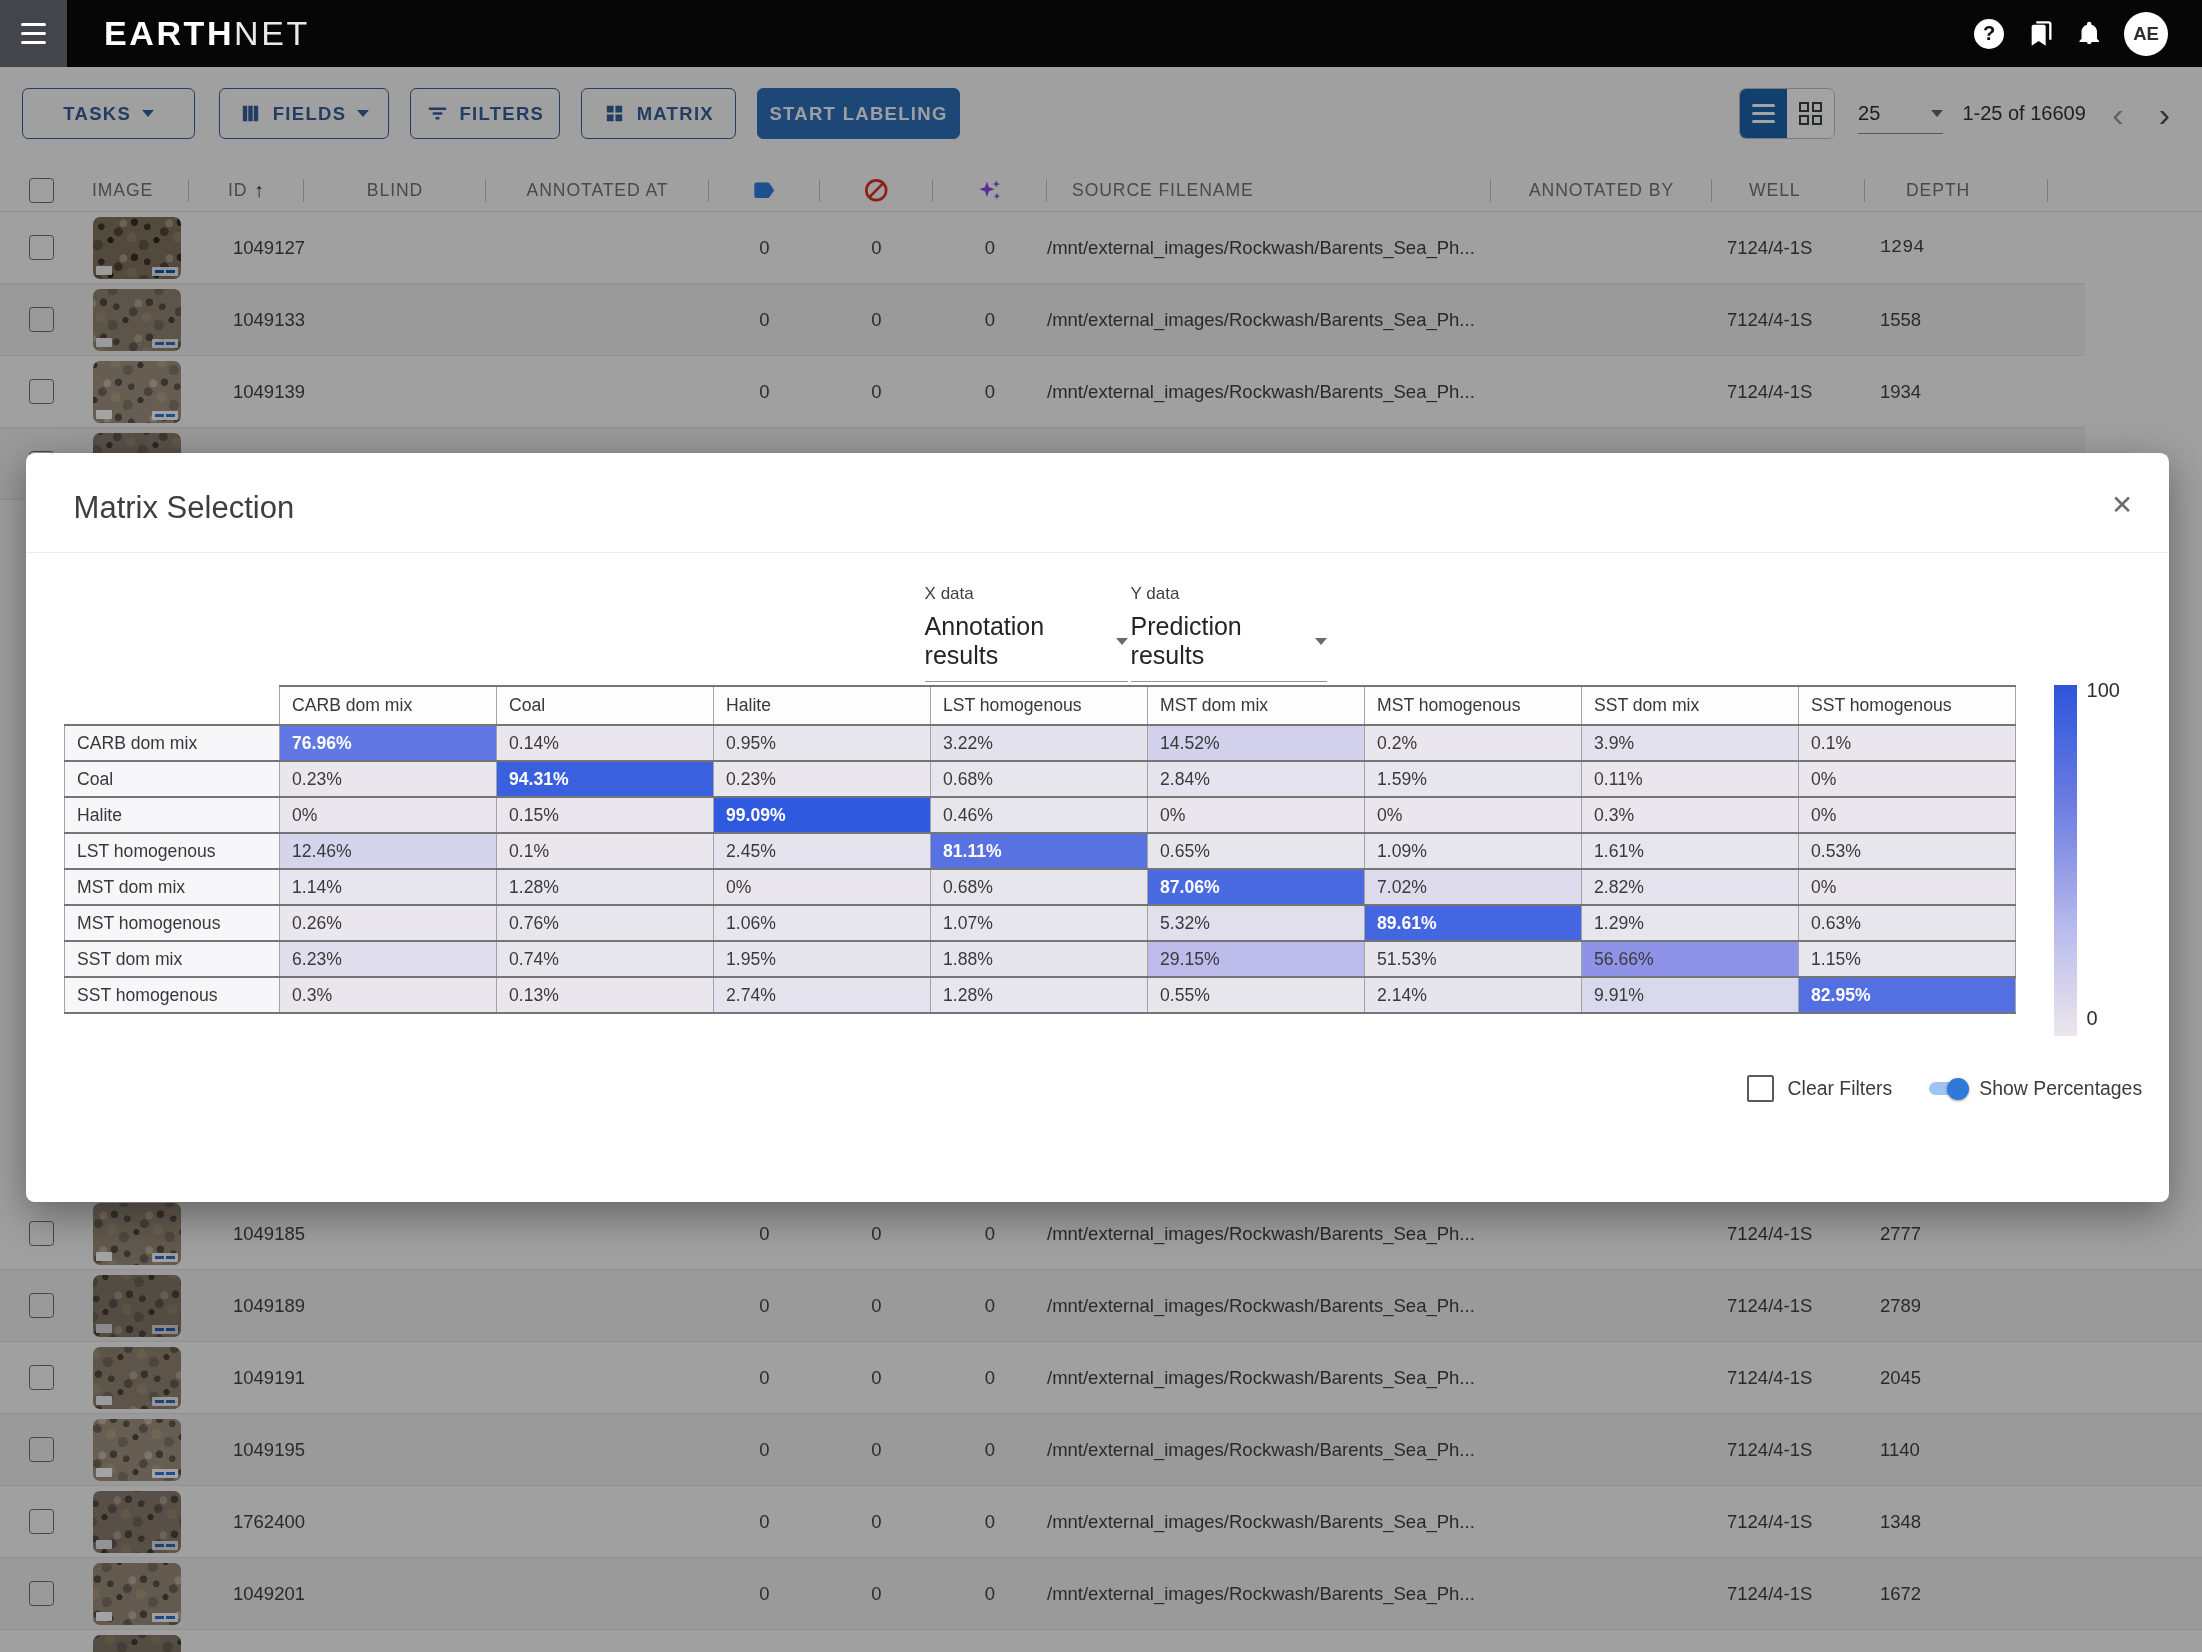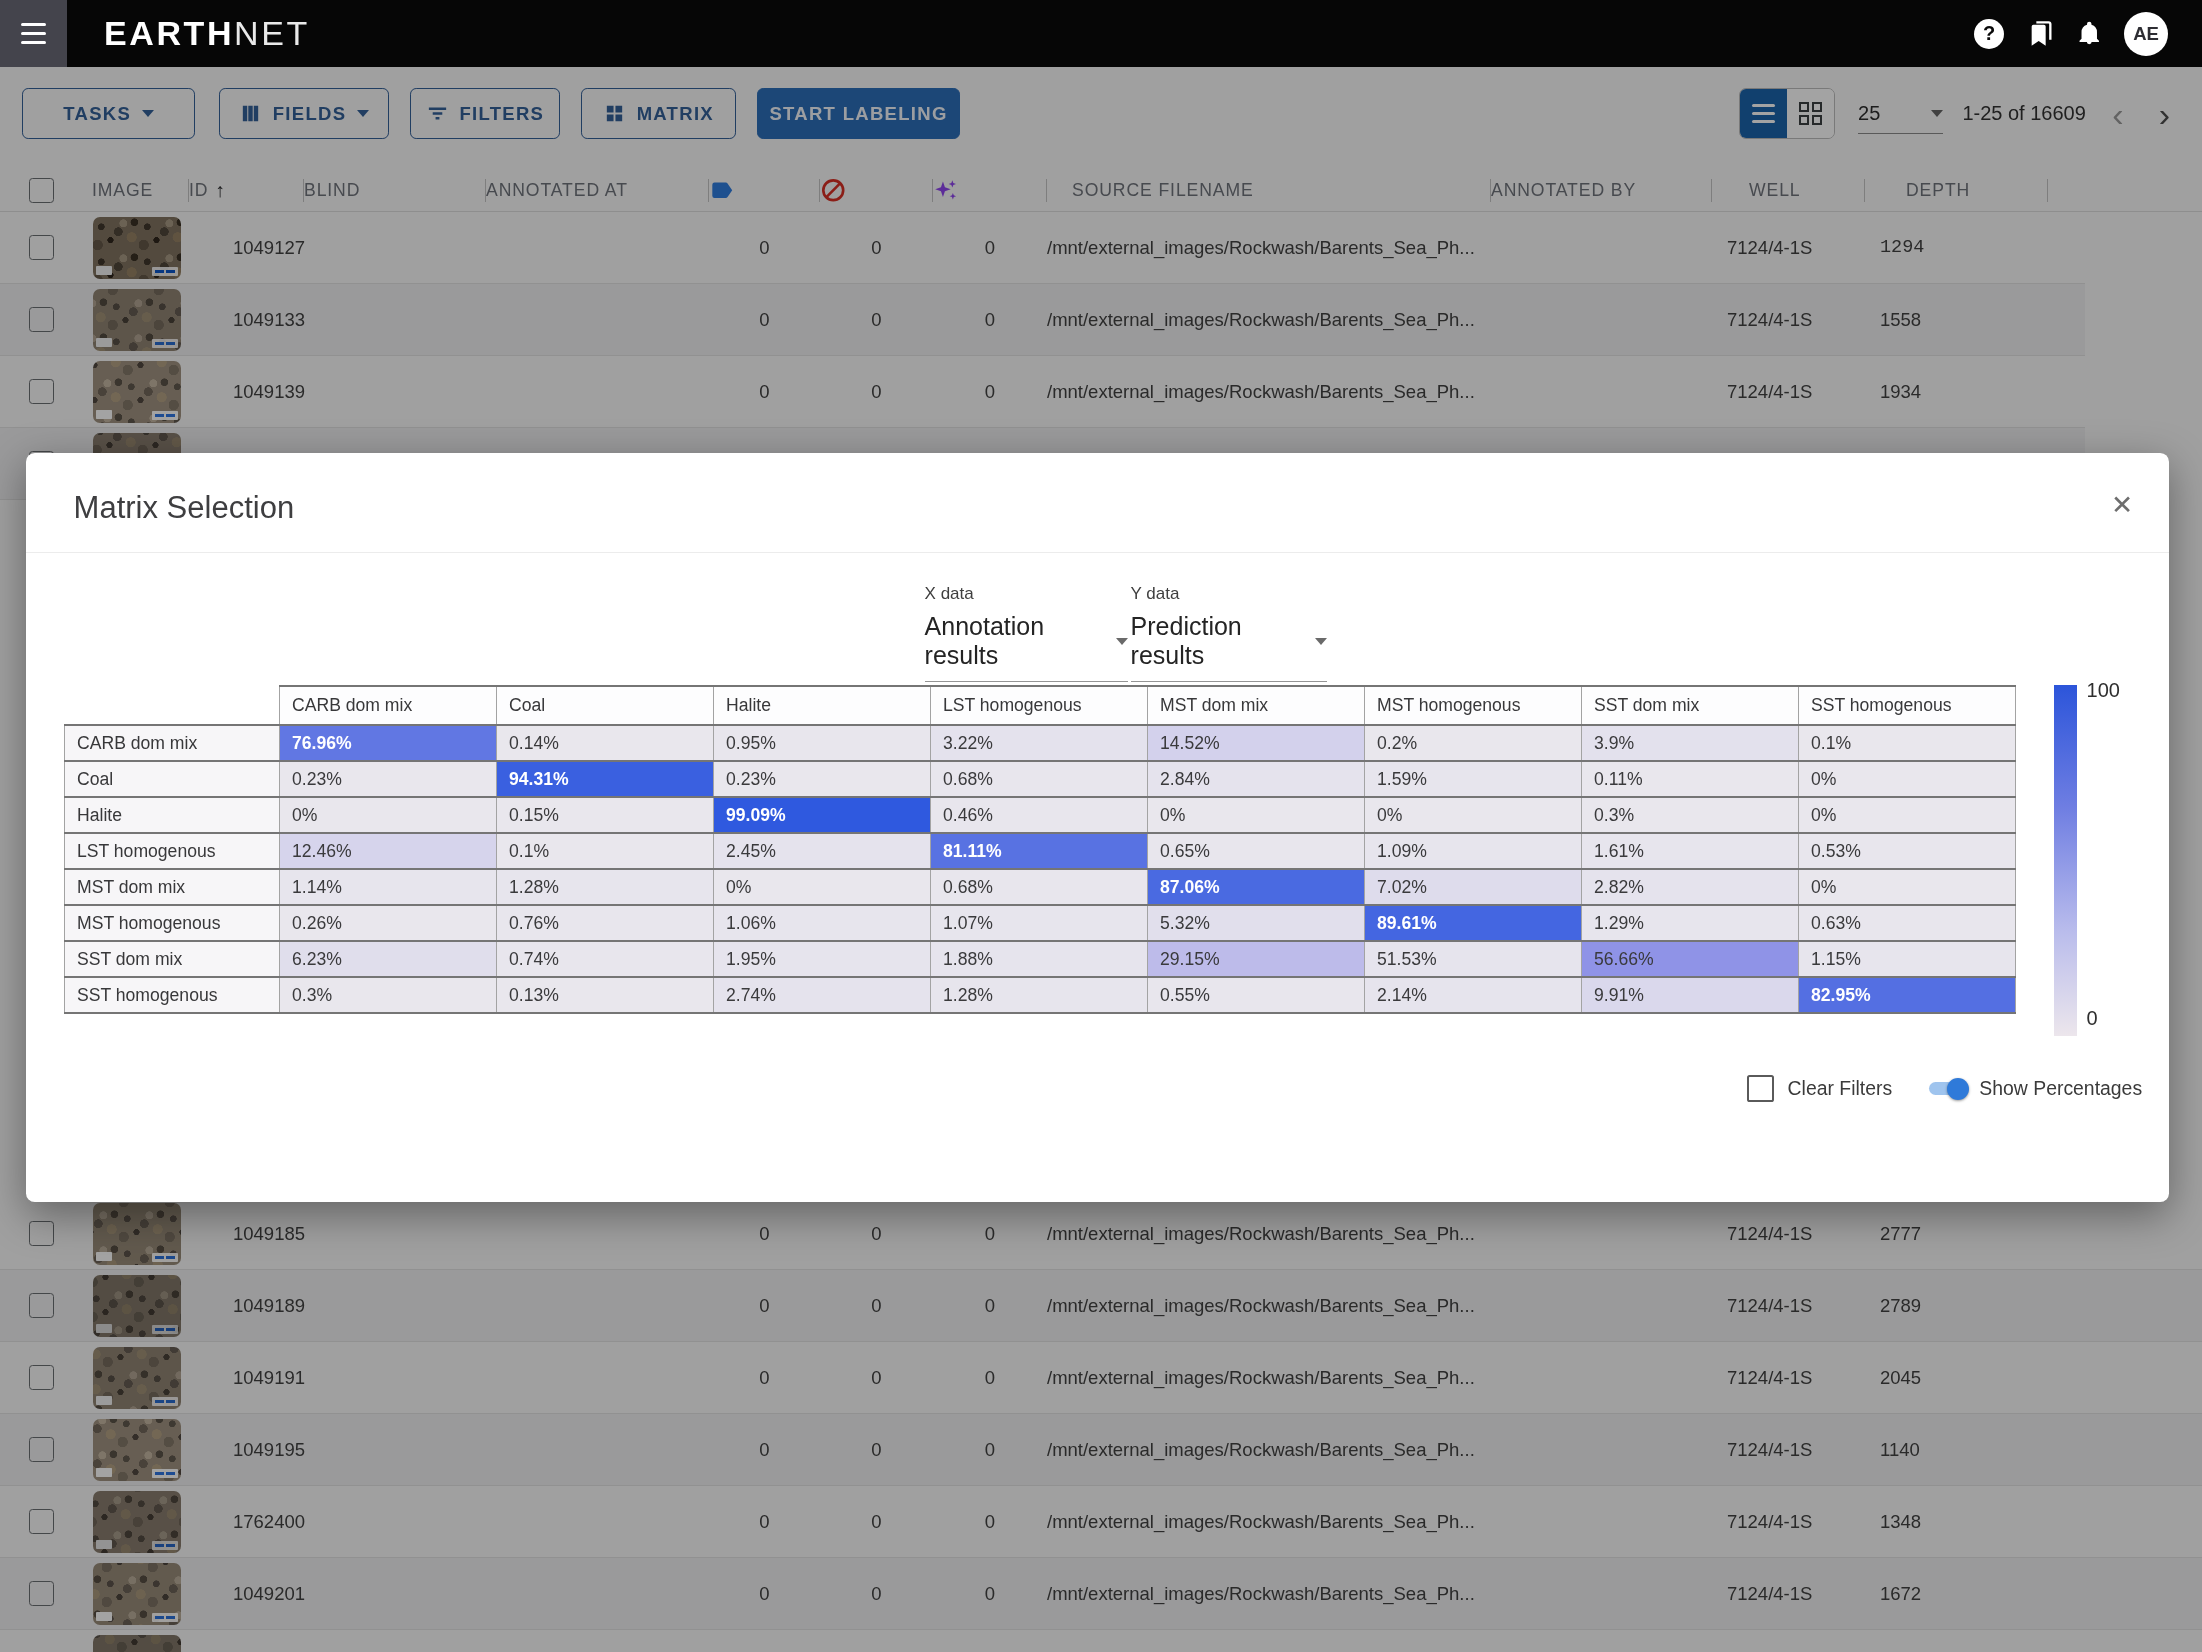--- a/index.html
+++ b/index.html
@@ -47,21 +47,21 @@
             justify-content:space-between;cursor:pointer;}
   .pagesize .num{font-size:20px;color:#2e2e2e;}
   .pagesize .caret{border-top-color:#666;}
   .range{margin-left:19.4px;font-size:20px;color:#333;}
   .pg-prev{margin-left:26.5px;font-size:34px;color:#9b9b9b;line-height:1;cursor:default;}
   .pg-next{margin-left:35px;margin-right:33px;font-size:34px;color:#4f4f4f;line-height:1;cursor:pointer;}
 
   
   .thead{position:absolute;top:169px;left:0;width:2203px;height:42px;display:flex;align-items:center;
          border-bottom:0.9px solid #dedede;}
-  .hcell{height:42px;display:flex;align-items:center;position:relative;
+  .hcell{height:42px;display:flex;align-items:center;justify-content:center;position:relative;
          color:#70747c;font-size:17.6px;letter-spacing:0.9px;box-sizing:border-box;}
   .hcell.sep::after{content:"";position:absolute;right:0;top:9.7px;width:0.9px;height:23px;background:#c6c6c6;}
   .hcell.left{justify-content:flex-start;}
   .sort-arrow{font-size:19.4px;color:#2f3033;margin-left:7px;font-weight:700;}
   .cbx{width:23px;height:23px;border:1.8px solid #6b6f73;border-radius:3.5px;background:transparent;cursor:pointer;flex:none;}
   .rows-top{position:absolute;top:212px;left:0;width:2085px;}
   .rows-bottom{position:absolute;top:1198px;left:0;width:2203px;}
   .trow{height:71px;display:flex;align-items:center;border-bottom:0.9px solid #e3e3e3;cursor:pointer;}
   .trow.alt{background:#f1f1f2;}
   .tcell{display:flex;align-items:center;justify-content:center;height:71px;box-sizing:border-box;

